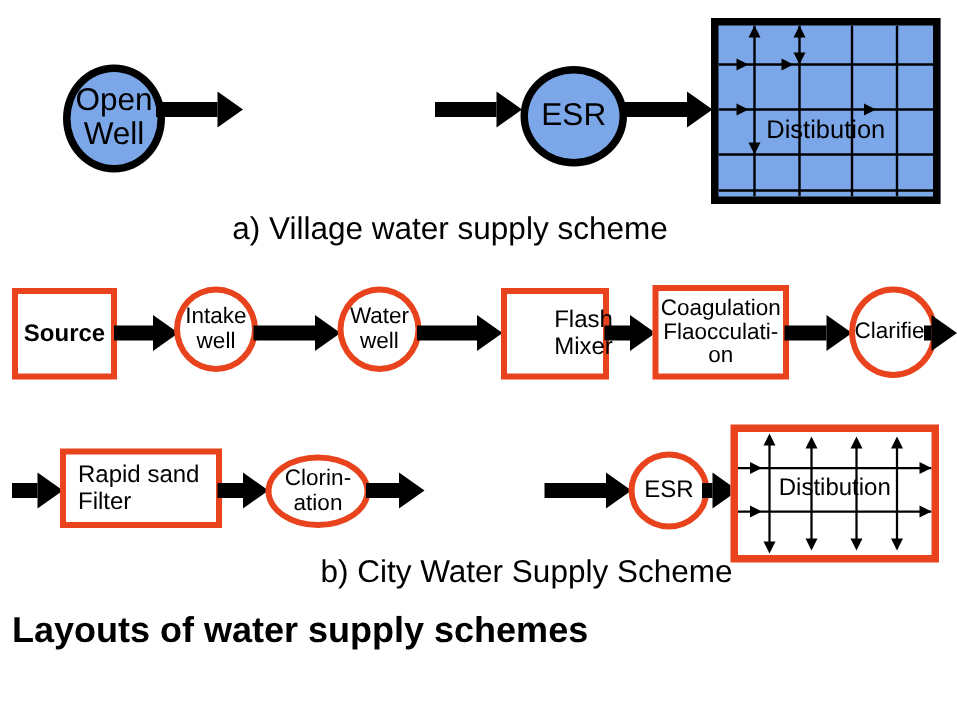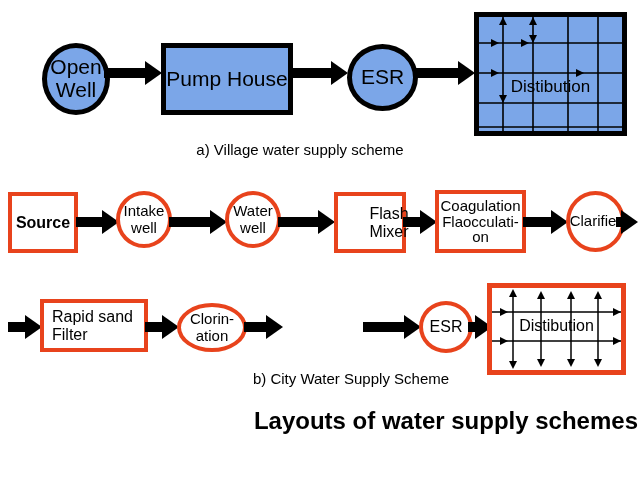--- a/index.html
+++ b/index.html
@@ -14,44 +14,41 @@
   .blue{background:var(--node-fill-blue,#7BA6E8);border:5px solid var(--outline-black,#000);}
   .orange{border:4px solid var(--outline-orange,#E8431C);}
   .circle{border-radius:50%;}
   .lbl{white-space:pre;line-height:1.08;}
   .harrow{position:absolute;display:flex;align-items:center;height:24px;}
   .harrow .shaft{flex:1;height:10px;background:var(--arrow-black,#000);}
   .harrow .head{
     width:0;height:0;border-top:12px solid transparent;
     border-bottom:12px solid transparent;border-left:17px solid var(--arrow-black,#000);
   }
-  .caption{position:absolute;text-align:center;font-size:15px;}
-  .title{position:absolute;text-align:right;font-size:24px;font-weight:bold;}
+  .caption{position:absolute;text-align:center;font-size:21px;}
+  .title{position:absolute;text-align:left;font-size:24px;font-weight:bold;}
   .gridbox svg{position:absolute;left:0;top:0;}
   .gridlbl{position:absolute;left:0;right:0;text-align:center;white-space:pre;}
   .f21{font-size:21px}.f17{font-size:17px}.f16{font-size:16px}.f15{font-size:15px}
 </style>
 </head>
 <body>
 
 <div class="canvas">
 
   <div class="node circle blue f21" style="left:42px;top:43px;width:68px;height:72px;">
     <span class="lbl">Open
 Well</span>
   </div>
 
   <div class="harrow" style="left:104px;top:61px;width:58px;">
     <div class="shaft"></div>
     <div class="head"></div>
   </div>
 
-  <div class="node blue f21" style="left:161px;top:43px;width:132px;height:72px;">
-    <span class="lbl">Pump House</span>
-  </div>
 
   <div class="harrow" style="left:290px;top:61px;width:58px;">
     <div class="shaft"></div>
     <div class="head"></div>
   </div>
 
   <div class="node circle blue f21" style="left:347px;top:44px;width:71px;height:67px;">
     <span class="lbl">ESR</span>
   </div>
 

